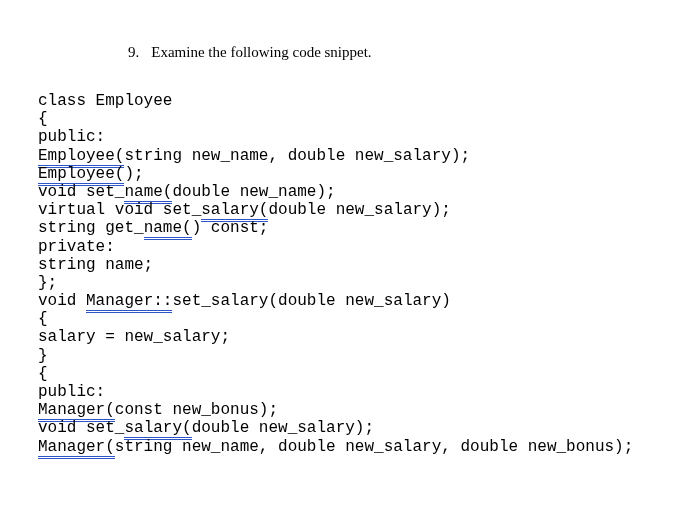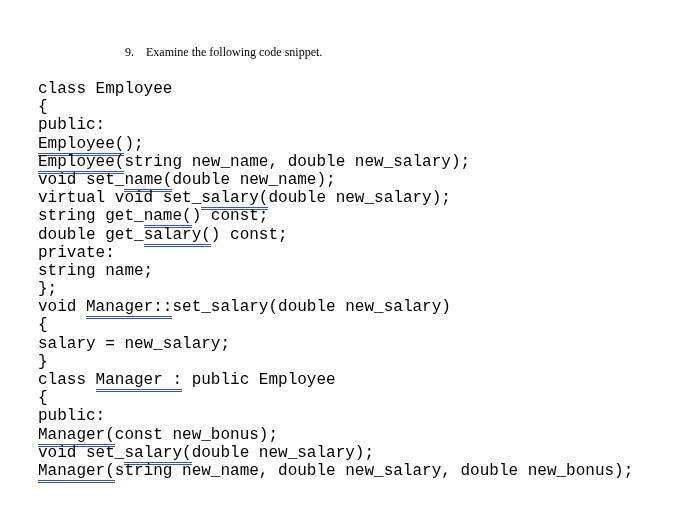--- a/index.html
+++ b/index.html
@@ -12,30 +12,30 @@
     width: 687px;
     height: 521px;
     overflow: hidden;
   }
   .doc {
     padding: 25px 0 0 38px;
     color: #000000;
   }
   .title-line {
     font-family: "Liberation Serif", serif;
-    font-size: 12px;
+    font-size: 15px;
     line-height: 18px;
     margin-left: 75px;
     white-space: pre;
   }
   .title-number {
     margin-right: 12px;
   }
   .code-block {
-    margin-top: 1px;
+    margin-top: 13px;
   }
   .code-line {
     font-family: "Liberation Mono", "DejaVu Sans Mono", monospace;
     font-size: 16px;
     line-height: 18.2px;
     height: 18.2px;
     white-space: pre;
     color: #000000;
   }
   .code-line span { white-space: pre; }
@@ -47,33 +47,31 @@
 <body style="background: rgb(255, 255, 255);">
 
 <div class="doc">
   <div class="title-line">
     <span class="title-number">9.</span><span>Examine the following code snippet.</span>
   </div>
   <div class="code-block" id="code-block">
       <div class="code-line"><span>class Employee</span></div>
       <div class="code-line"><span>{</span></div>
       <div class="code-line"><span>public:</span></div>
+      <div class="code-line"><span class="u">Employee(</span><span>string new_name, double new_salary);</span></div>
       <div class="code-line"><span class="u">Employee(</span><span>);</span></div>
-      <div class="code-line"><span class="u">Employee(</span><span>string new_name, double new_salary);</span></div>
       <div class="code-line"><span>void set_</span><span class="u">name(</span><span>double new_name);</span></div>
       <div class="code-line"><span>virtual void set_</span><span class="u">salary(</span><span>double new_salary);</span></div>
       <div class="code-line"><span>string get_</span><span class="u">name(</span><span>) const;</span></div>
-      <div class="code-line"><span>double get_</span><span class="u">salary(</span><span>) const;</span></div>
       <div class="code-line"><span>private:</span></div>
       <div class="code-line"><span>string name;</span></div>
       <div class="code-line"><span>};</span></div>
       <div class="code-line"><span>void </span><span class="u">Manager::</span><span>set_salary(double new_salary)</span></div>
       <div class="code-line"><span>{</span></div>
       <div class="code-line"><span>salary = new_salary;</span></div>
       <div class="code-line"><span>}</span></div>
-      <div class="code-line"><span>class </span><span class="u">Manager :</span><span> public Employee</span></div>
       <div class="code-line"><span>{</span></div>
       <div class="code-line"><span>public:</span></div>
       <div class="code-line"><span class="u">Manager(</span><span>const new_bonus);</span></div>
       <div class="code-line"><span>void set_</span><span class="u">salary(</span><span>double new_salary);</span></div>
       <div class="code-line"><span class="u">Manager(</span><span>string new_name, double new_salary, double new_bonus);</span></div>
     </div>
 </div>
 
 </body></html>

